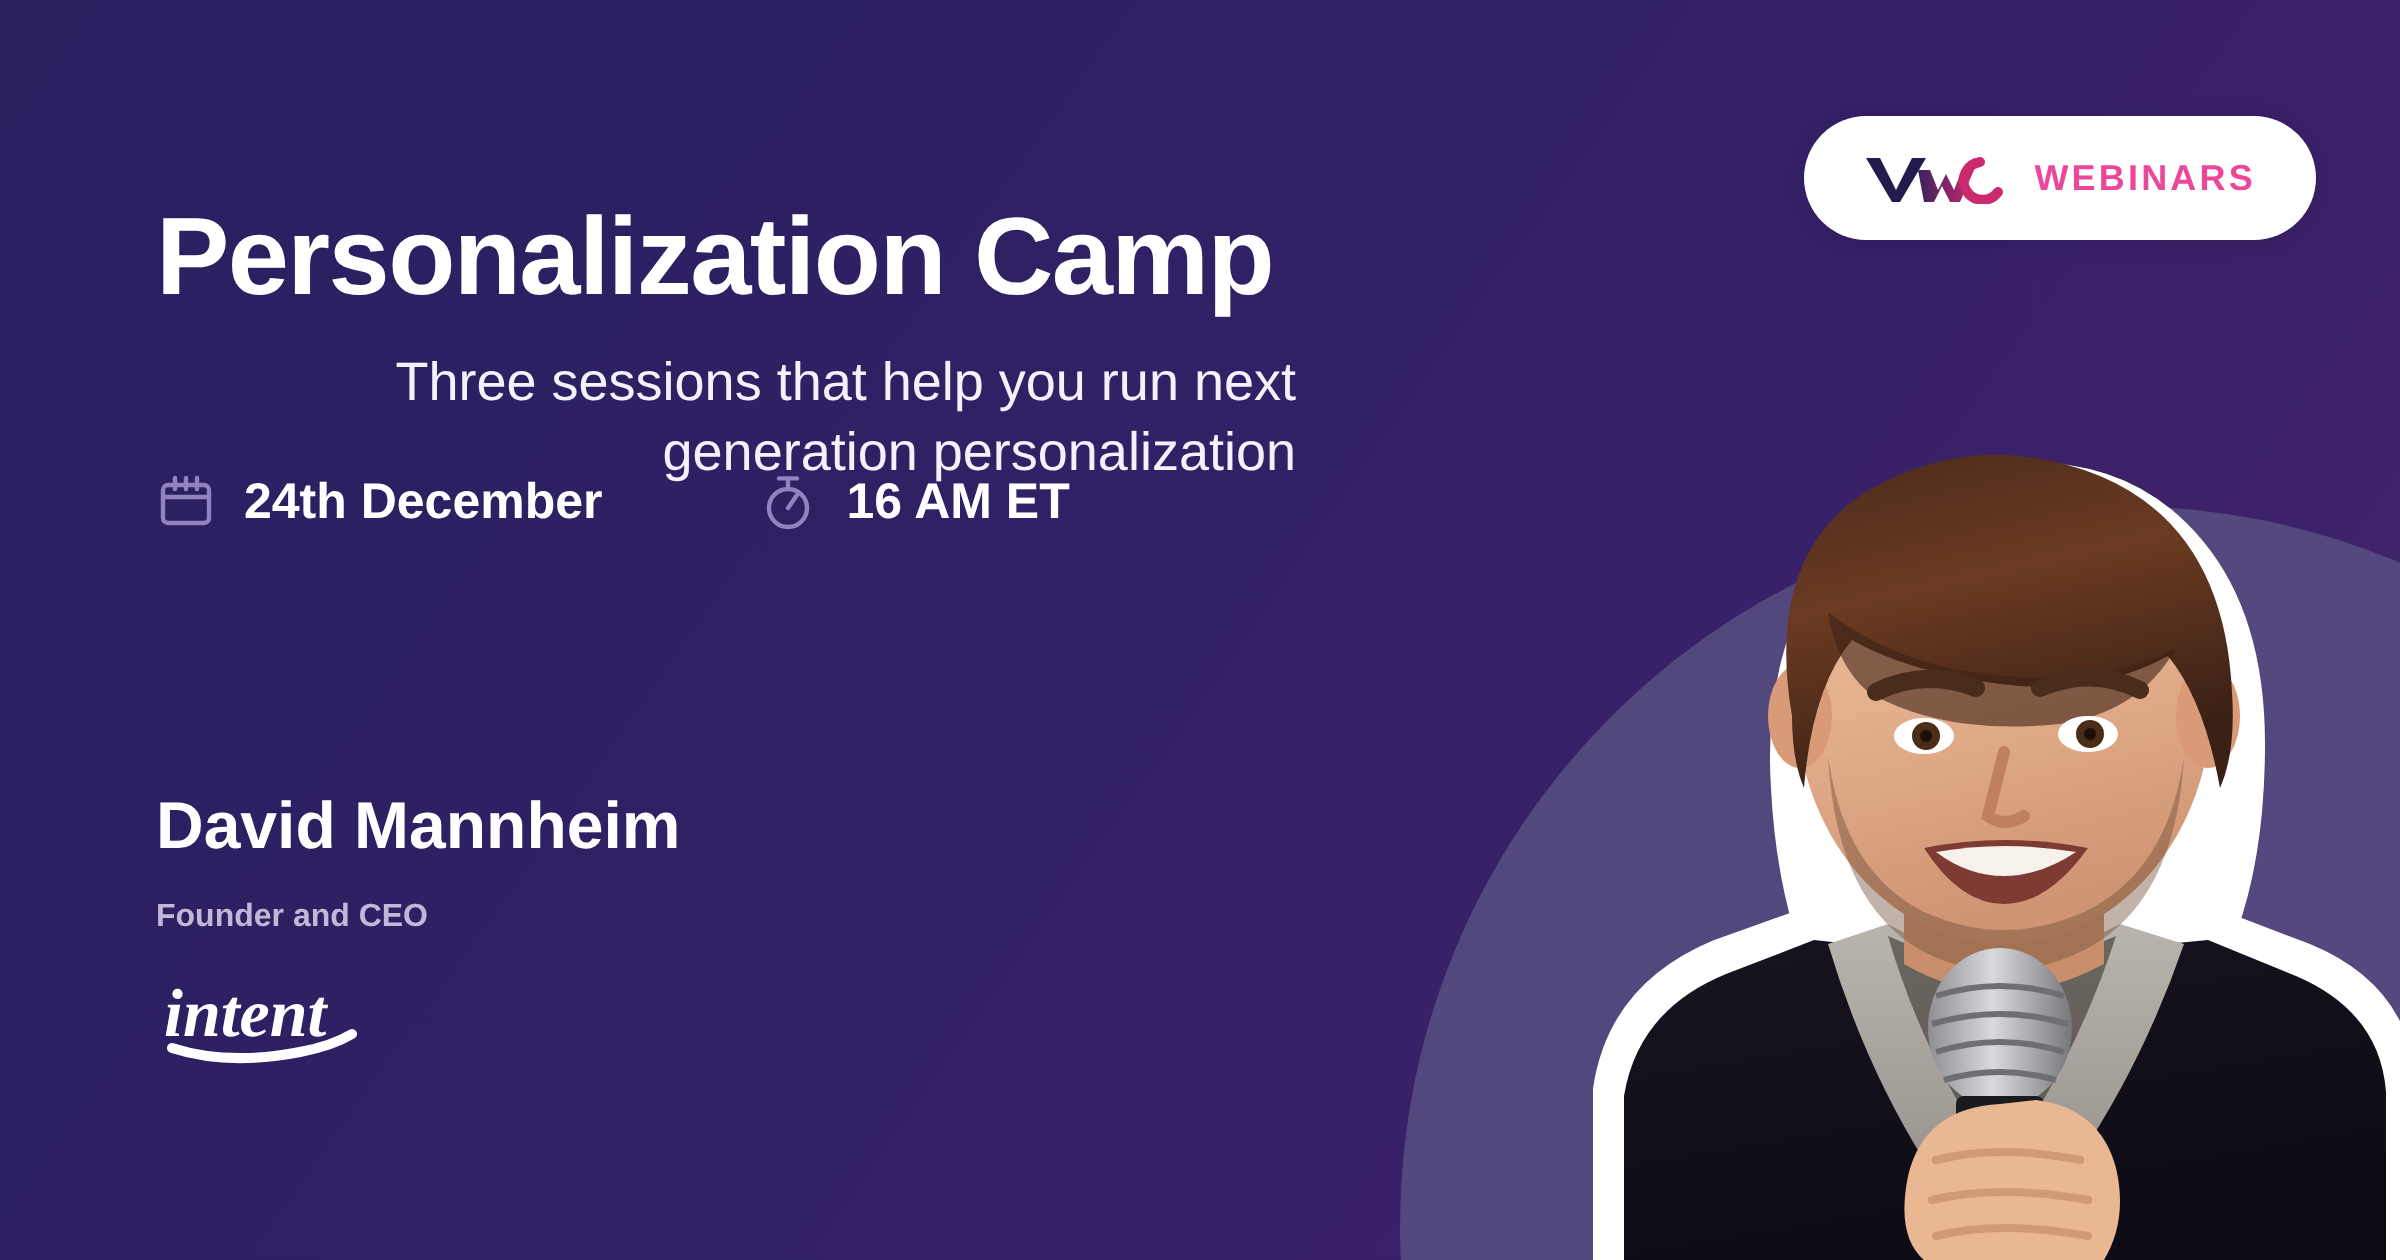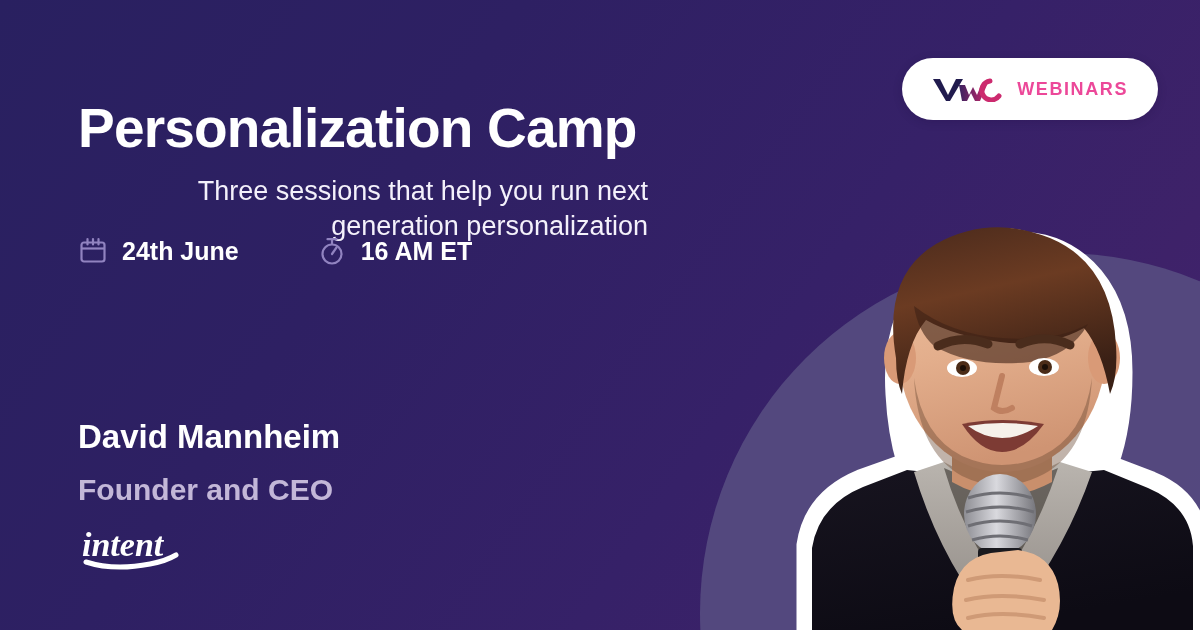--- a/index.html
+++ b/index.html
@@ -107,32 +107,32 @@
   }
   .meta-icon {
     display: block;
     flex: 0 0 auto;
   }
 
   
   .speaker {
     position: absolute;
     left: 78px;
-    top: 420px;
+    top: 396px;
   }
   .speaker-name {
     font-size: 33px;
     font-weight: bold;
     color: #ffffff;
     line-height: 1;
     margin: 0;
     white-space: nowrap;
   }
   .speaker-role {
-    font-size: 30px;
+    font-size: 16px;
     font-weight: bold;
     color: #c3b7d8;
     line-height: 1;
     margin: 22px 0 0 0;
     white-space: nowrap;
   }
   .company-logo {
     margin-top: 20px;
     display: block;
   }
@@ -264,21 +264,21 @@
   <div class="meta-row">
 
     <div class="meta-item">
       <svg class="meta-icon" width="30" height="30" viewBox="0 0 30 30" xmlns="http://www.w3.org/2000/svg">
         <rect x="3.5" y="6.5" width="23" height="19" rx="2.5" fill="none" stroke="#9183c0" stroke-width="2.2"></rect>
         <line x1="3.5" y1="12.5" x2="26.5" y2="12.5" stroke="#9183c0" stroke-width="2.2"></line>
         <line x1="9.5" y1="3" x2="9.5" y2="8.5" stroke="#9183c0" stroke-width="2.2" stroke-linecap="round"></line>
         <line x1="15" y1="3" x2="15" y2="8.5" stroke="#9183c0" stroke-width="2.2" stroke-linecap="round"></line>
         <line x1="20.5" y1="3" x2="20.5" y2="8.5" stroke="#9183c0" stroke-width="2.2" stroke-linecap="round"></line>
       </svg>
-      <span class="meta-label">24th June</span>
+      <span class="meta-label">24th December</span>
     </div>
 
     <div class="meta-item">
       <svg class="meta-icon" width="30" height="30" viewBox="0 0 30 30" xmlns="http://www.w3.org/2000/svg">
         <circle cx="15" cy="18" r="9.5" fill="none" stroke="#9183c0" stroke-width="2.2"></circle>
         <line x1="10.5" y1="3.2" x2="19.5" y2="3.2" stroke="#9183c0" stroke-width="2.2" stroke-linecap="round"></line>
         <line x1="15" y1="3.2" x2="15" y2="8.5" stroke="#9183c0" stroke-width="2.2"></line>
         <line x1="15" y1="18" x2="19.5" y2="11.5" stroke="#9183c0" stroke-width="2.2" stroke-linecap="round"></line>
       </svg>
       <span class="meta-label">16 AM ET</span>

